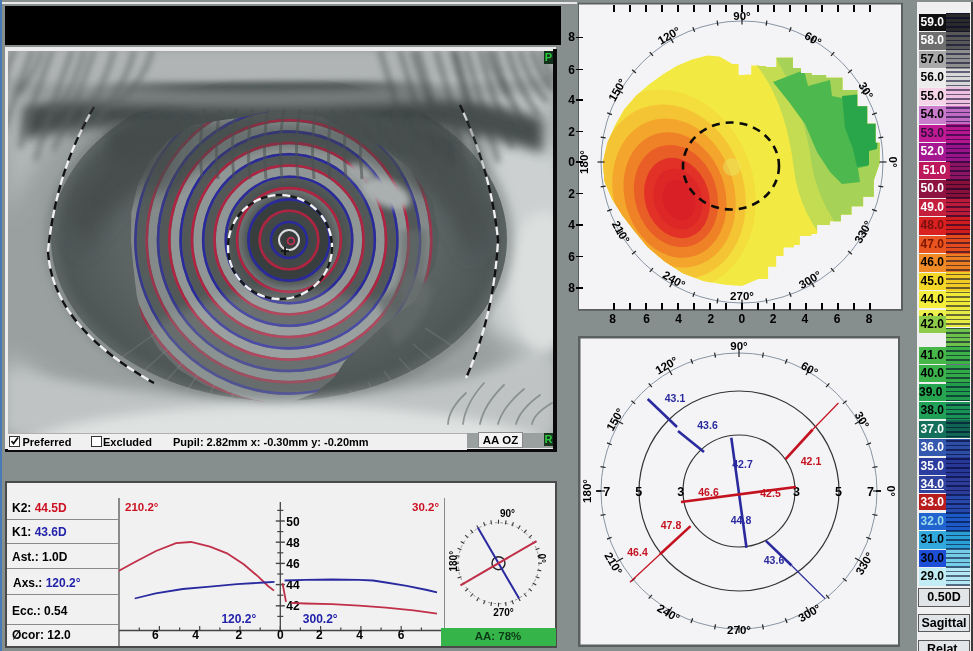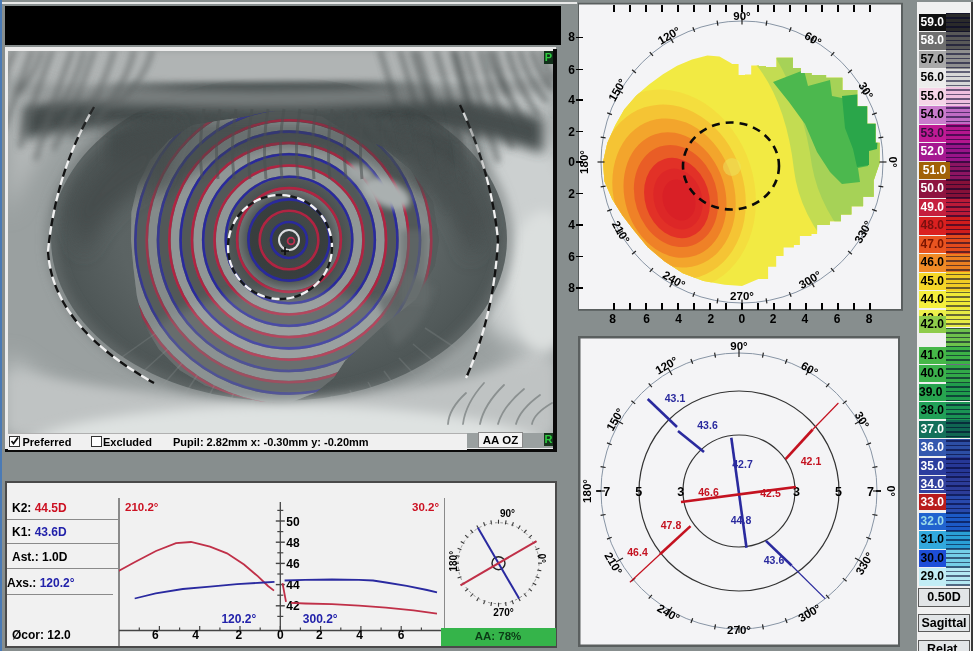--- a/index.html
+++ b/index.html
@@ -202,21 +202,22 @@
 <div style="position:absolute;left:22.5px;top:435.5px;font:bold 11px 'Liberation Sans',sans-serif;color:#000;white-space:nowrap;">Preferred</div>
 <div style="position:absolute;left:91px;top:436px;width:9px;height:9px;background:#fff;border:1px solid #333;"></div>
 <div style="position:absolute;left:103px;top:435.5px;font:bold 11px 'Liberation Sans',sans-serif;color:#000;white-space:nowrap;">Excluded</div>
 <div style="position:absolute;left:173px;top:435.5px;font:bold 11px 'Liberation Sans',sans-serif;color:#000;white-space:nowrap;">Pupil: 2.82mm x: -0.30mm y: -0.20mm</div>
 <div style="position:absolute;left:478px;top:432.4px;width:43px;height:14px;background:#f4f4f4;border:1px solid #888;font:bold 11.5px 'Liberation Sans',sans-serif;color:#000;text-align:center;line-height:14px;">AA OZ</div>
 <div style="position:absolute;left:544px;top:433px;width:9px;height:13px;background:#16351c;color:#2ecc40;font:bold 11px 'Liberation Sans',sans-serif;text-align:center;line-height:13px;">R</div>
 <div style="position:absolute;left:5px;top:481px;width:548px;height:162.6px;background:#f1f1f1;border:2px solid #4a4a4a;font-family:'Liberation Sans',sans-serif;">
 <div style="position:absolute;left:0;top:15px;width:106px;height:21.0px;border-bottom:1.5px solid #8a8a8a;font-weight:bold;font-size:12px;line-height:21.0px;color:#000;padding-left:5px;">K2: <span style="color:#cc1122">44.5D</span></div>
 <div style="position:absolute;left:0;top:39px;width:106px;height:21.0px;border-bottom:1.5px solid #8a8a8a;font-weight:bold;font-size:12px;line-height:21.0px;color:#000;padding-left:5px;">K1: <span style="color:#2222aa">43.6D</span></div>
 <div style="position:absolute;left:0;top:64px;width:106px;height:21.0px;border-bottom:1.5px solid #8a8a8a;font-weight:bold;font-size:12px;line-height:21.0px;color:#000;padding-left:5px;">Ast.: <span style="color:#000">1.0D</span></div>
-<div style="position:absolute;left:0;top:89.5px;width:106px;height:21.2px;border-bottom:1.5px solid #8a8a8a;font-weight:bold;font-size:12px;line-height:21.2px;color:#000;padding-left:0;">Axs.: <span style="color:#2222aa">120.2°</span></div>
+<div style="position:absolute;left:0;top:89.5px;width:106px;height:21.2px;border-bottom:1.5px solid #8a8a8a;font-weight:bold;font-size:12px;line-height:21.2px;color:#000;padding-left:6px;">Axs.: <span style="color:#2222aa">120.2°</span></div>
+<div style="position:absolute;left:0;top:114.7px;width:106px;height:26.5px;border-bottom:1.5px solid #8a8a8a;font-weight:bold;font-size:12px;line-height:26.5px;color:#000;padding-left:5px;">Ecc.: <span style="color:#000">0.54</span></div>
 <div style="position:absolute;left:0;top:144.2px;width:106px;height:16.9px;font-weight:bold;font-size:12px;line-height:16.9px;color:#000;padding-left:5px;">Øcor: <span style="color:#000">12.0</span></div>
 <div style="position:absolute;left:111px;top:15px;width:1.5px;height:147.6px;background:#8a8a8a;"></div>
 <div style="position:absolute;left:436.5px;top:15px;width:1.5px;height:147.6px;background:#8a8a8a;"></div>
 <svg width="325" height="147" viewBox="0 0 325 147" style="position:absolute;left:112px;top:15px;">
 <line x1="161.3" y1="4" x2="161.3" y2="132.5" stroke="#444" stroke-width="1.3"></line>
 <line x1="0" y1="132.5" x2="325" y2="132.5" stroke="#444" stroke-width="1.3"></line>
 <line x1="156.8" y1="23.0" x2="165.8" y2="23.0" stroke="#444" stroke-width="1.4"></line>
 <line x1="158.3" y1="33.6" x2="164.3" y2="33.6" stroke="#444" stroke-width="1.2"></line>
 <text x="167.3" y="27.5" font-family="Liberation Sans" font-size="12" font-weight="bold" fill="#000">50</text>
 <line x1="156.8" y1="44.2" x2="165.8" y2="44.2" stroke="#444" stroke-width="1.4"></line>
@@ -563,21 +564,21 @@
 <div style="position:absolute;left:28.5px;top:565.9px;width:24px;height:18.49px;background:#b4e8f2;"></div>
 <div style="position:absolute;left:28.5px;top:11.2px;width:24px;height:573.2px;background:repeating-linear-gradient(to bottom,rgba(0,0,40,0.55) 0px,rgba(0,0,40,0.55) 1.2px,rgba(0,0,0,0) 1.2px,rgba(0,0,0,0) 4.5px);"></div>
 <div style="position:absolute;left:2px;top:11.7px;width:26.5px;height:17.49px;background:#101010;color:#ffffff;font:bold 12px 'Liberation Sans',sans-serif;text-align:center;line-height:17.5px;">59.0</div>
 <div style="position:absolute;left:2px;top:30.2px;width:26.5px;height:17.49px;background:#6f6f6f;color:#ffffff;font:bold 12px 'Liberation Sans',sans-serif;text-align:center;line-height:17.5px;">58.0</div>
 <div style="position:absolute;left:2px;top:48.7px;width:26.5px;height:17.49px;background:#a9a9a9;color:#000000;font:bold 12px 'Liberation Sans',sans-serif;text-align:center;line-height:17.5px;">57.0</div>
 <div style="position:absolute;left:2px;top:67.2px;width:26.5px;height:17.49px;background:#ececec;color:#000000;font:bold 12px 'Liberation Sans',sans-serif;text-align:center;line-height:17.5px;">56.0</div>
 <div style="position:absolute;left:2px;top:85.7px;width:26.5px;height:17.49px;background:#f6d5e8;color:#000000;font:bold 12px 'Liberation Sans',sans-serif;text-align:center;line-height:17.5px;">55.0</div>
 <div style="position:absolute;left:2px;top:104.1px;width:26.5px;height:17.49px;background:#ca7bcc;color:#000000;font:bold 12px 'Liberation Sans',sans-serif;text-align:center;line-height:17.5px;">54.0</div>
 <div style="position:absolute;left:2px;top:122.6px;width:26.5px;height:17.49px;background:#c01a95;color:#30103a;font:bold 12px 'Liberation Sans',sans-serif;text-align:center;line-height:17.5px;">53.0</div>
 <div style="position:absolute;left:2px;top:141.1px;width:26.5px;height:17.49px;background:#a51790;color:#ffffff;font:bold 12px 'Liberation Sans',sans-serif;text-align:center;line-height:17.5px;">52.0</div>
-<div style="position:absolute;left:2px;top:159.6px;width:31px;height:17.49px;background:#a16207;color:#ffffff;font:bold 12px 'Liberation Sans',sans-serif;text-align:center;line-height:17.5px;">51.0</div>
+<div style="position:absolute;left:2px;top:159.6px;width:31px;height:17.49px;background:#be185d;color:#ffffff;font:bold 12px 'Liberation Sans',sans-serif;text-align:center;line-height:17.5px;">51.0</div>
 <div style="position:absolute;left:2px;top:178.1px;width:26.5px;height:17.49px;background:#8e1340;color:#ffffff;font:bold 12px 'Liberation Sans',sans-serif;text-align:center;line-height:17.5px;">50.0</div>
 <div style="position:absolute;left:2px;top:196.6px;width:26.5px;height:17.49px;background:#c51f3e;color:#ffffff;font:bold 12px 'Liberation Sans',sans-serif;text-align:center;line-height:17.5px;">49.0</div>
 <div style="position:absolute;left:2px;top:215.1px;width:26.5px;height:17.49px;background:#da2020;color:#7a1010;font:bold 12px 'Liberation Sans',sans-serif;text-align:center;line-height:17.5px;">48.0</div>
 <div style="position:absolute;left:2px;top:233.6px;width:26.5px;height:17.49px;background:#e95420;color:#7a1500;font:bold 12px 'Liberation Sans',sans-serif;text-align:center;line-height:17.5px;">47.0</div>
 <div style="position:absolute;left:2px;top:252.1px;width:26.5px;height:17.49px;background:#f08a26;color:#000000;font:bold 12px 'Liberation Sans',sans-serif;text-align:center;line-height:17.5px;">46.0</div>
 <div style="position:absolute;left:2px;top:270.6px;width:26.5px;height:17.49px;background:#f5d728;color:#000000;font:bold 12px 'Liberation Sans',sans-serif;text-align:center;line-height:17.5px;">45.0</div>
 <div style="position:absolute;left:2px;top:289.0px;width:26.5px;height:17.49px;background:#f4ef3d;color:#000000;font:bold 12px 'Liberation Sans',sans-serif;text-align:center;line-height:17.5px;">44.0</div>
 <div style="position:absolute;left:2px;top:307.5px;width:26.5px;height:17.49px;background:#eef04b;color:#000000;font:bold 12px 'Liberation Sans',sans-serif;text-align:center;line-height:17.5px;">43.0</div>
 <div style="position:absolute;left:2px;top:314px;width:26.5px;height:17.49px;background:#8fcc4a;color:#000000;font:bold 12px 'Liberation Sans',sans-serif;text-align:center;line-height:17.5px;">42.0</div>
 <div style="position:absolute;left:2px;top:344.5px;width:26.5px;height:17.49px;background:#46b748;color:#000000;font:bold 12px 'Liberation Sans',sans-serif;text-align:center;line-height:17.5px;">41.0</div>

